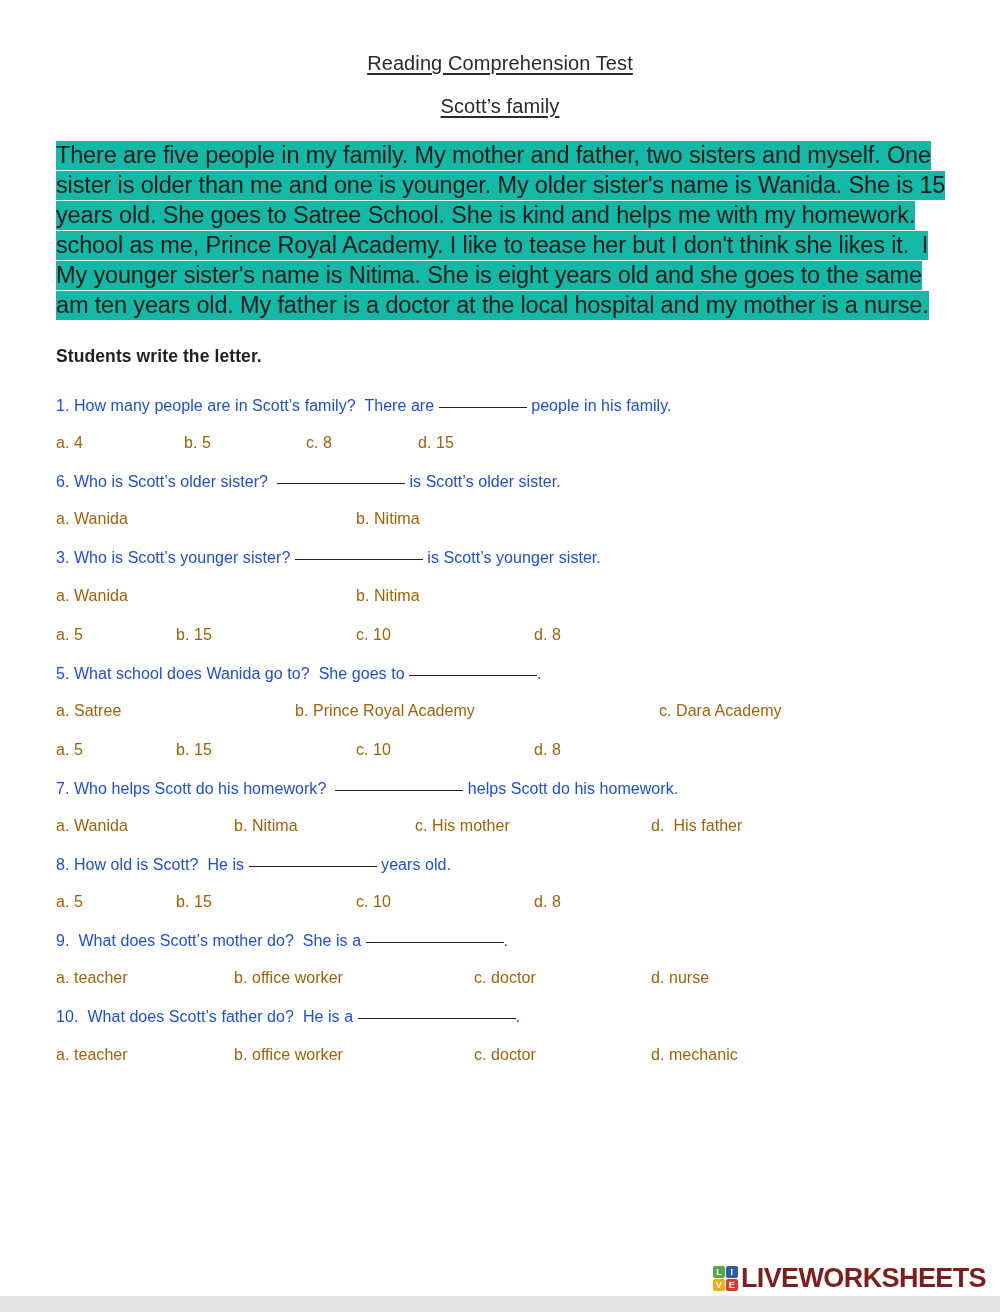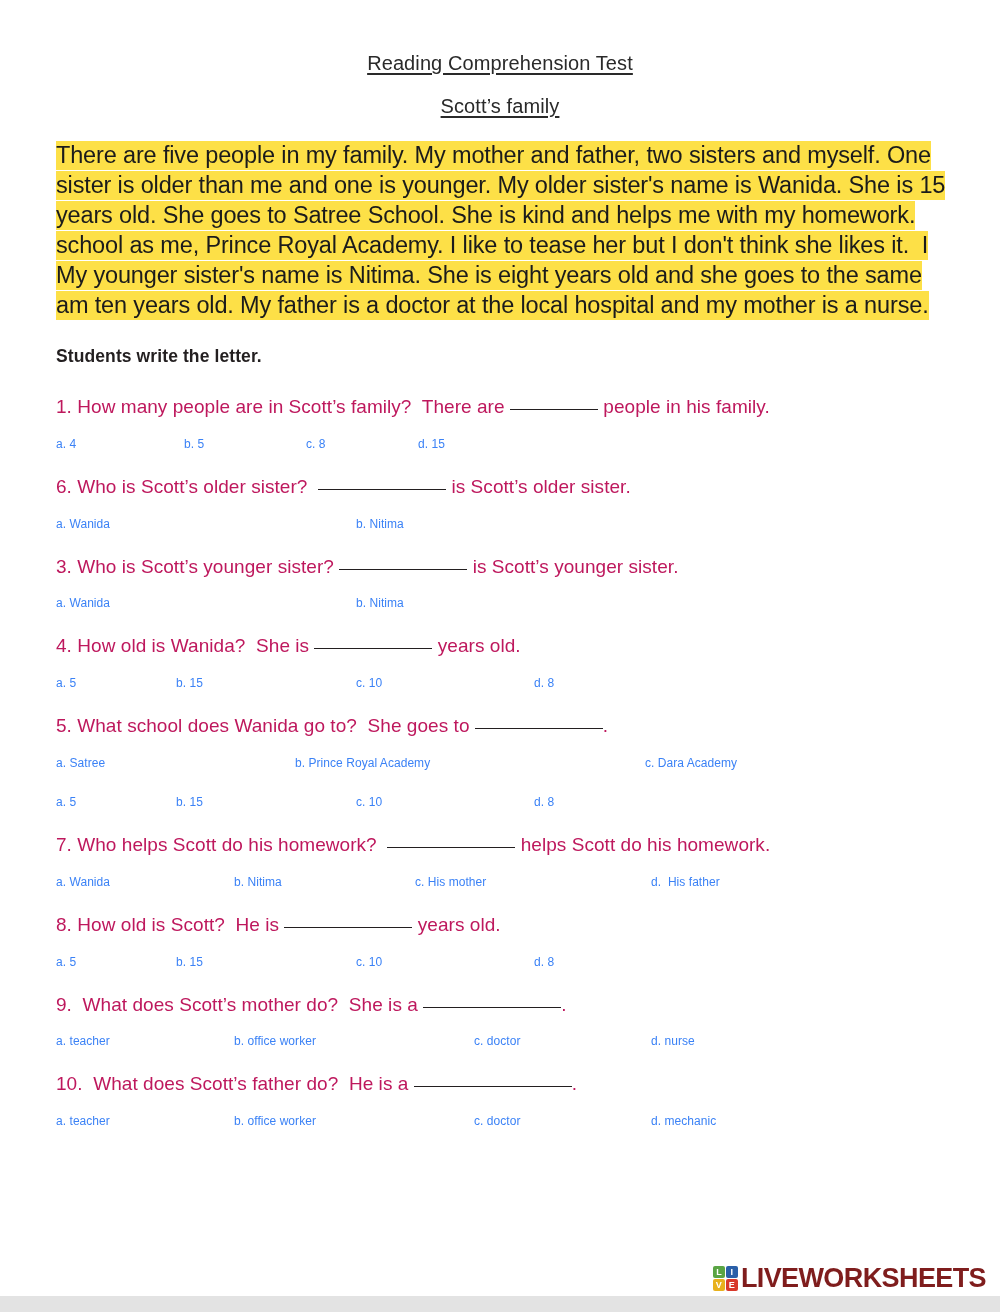--- a/index.html
+++ b/index.html
@@ -43,21 +43,21 @@
 
   
   .passage {
     margin: 22px 0 0 0;
     padding: 0 54px 0 56px;
   }
   .passage .ln {
     display: block;
   }
   .passage .ln > span {
-    background: #fde047;
+    background: #14b8a6;
     font-family: "Liberation Sans Narrow", "Liberation Sans", sans-serif;
     font-stretch: condensed;
     font-size: 23.5px;
     line-height: 30px;
     color: #1b1b1b;
     letter-spacing: -0.15px;
     box-decoration-break: clone;
     -webkit-box-decoration-break: clone;
     padding: 1px 0 2px 0;
     white-space: pre;
@@ -75,37 +75,37 @@
 
   
   .questions {
     margin-top: 20px;
     padding-left: 56px;
   }
   .q-block {
     margin-bottom: 0;
   }
   .q-text {
-    font-size: 19px;
+    font-size: 16px;
     line-height: 1.2;
-    color: #be185d;
+    color: #1d4ed8;
     margin-bottom: 0;
     padding: 9px 0 9px 0;
     white-space: pre;
     letter-spacing: 0.05px;
   }
   .q-text .blank {
     display: inline-block;
     border-bottom: 1.6px solid #231f20;
     vertical-align: 3px;
   }
   .opts {
-    font-size: 12px;
+    font-size: 16px;
     line-height: 1.2;
-    color: #3b82f6;
+    color: #a16207;
     padding: 9px 0 9px 0;
     white-space: pre;
     letter-spacing: 0.05px;
     position: relative;
     height: 21px;
   }
   .opts .opt {
     position: absolute;
     top: 9px;
     white-space: pre;
@@ -192,26 +192,25 @@
       </div>
       <div class="q-block">
         <div class="q-text"><span>6. Who is Scott’s older sister?  </span><span class="blank" style="width: 128px;"></span><span> is Scott’s older sister.</span></div>
         <div class="opts"><span class="opt" style="left: 0px;">a. Wanida</span><span class="opt" style="left: 300px;">b. Nitima</span></div>
       </div>
       <div class="q-block">
         <div class="q-text"><span>3. Who is Scott’s younger sister? </span><span class="blank" style="width: 128px;"></span><span> is Scott’s younger sister.</span></div>
         <div class="opts"><span class="opt" style="left: 0px;">a. Wanida</span><span class="opt" style="left: 300px;">b. Nitima</span></div>
       </div>
       <div class="q-block">
-        <div class="q-text"><span>4. How old is Wanida?  She is </span><span class="blank" style="width: 118px;"></span><span> years old.</span></div>
         <div class="opts"><span class="opt" style="left: 0px;">a. 5</span><span class="opt" style="left: 120px;">b. 15</span><span class="opt" style="left: 300px;">c. 10</span><span class="opt" style="left: 478px;">d. 8</span></div>
       </div>
       <div class="q-block">
         <div class="q-text"><span>5. What school does Wanida go to?  She goes to </span><span class="blank" style="width: 128px;"></span><span>.</span></div>
-        <div class="opts"><span class="opt" style="left: 0px;">a. Satree</span><span class="opt" style="left: 239px;">b. Prince Royal Academy</span><span class="opt" style="left: 589px;">c. Dara Academy</span></div>
+        <div class="opts"><span class="opt" style="left: 0px;">a. Satree</span><span class="opt" style="left: 239px;">b. Prince Royal Academy</span><span class="opt" style="left: 603px;">c. Dara Academy</span></div>
       </div>
       <div class="q-block">
         <div class="opts"><span class="opt" style="left: 0px;">a. 5</span><span class="opt" style="left: 120px;">b. 15</span><span class="opt" style="left: 300px;">c. 10</span><span class="opt" style="left: 478px;">d. 8</span></div>
       </div>
       <div class="q-block">
         <div class="q-text"><span>7. Who helps Scott do his homework?  </span><span class="blank" style="width: 128px;"></span><span> helps Scott do his homework.</span></div>
         <div class="opts"><span class="opt" style="left: 0px;">a. Wanida</span><span class="opt" style="left: 178px;">b. Nitima</span><span class="opt" style="left: 359px;">c. His mother</span><span class="opt" style="left: 595px;">d.  His father</span></div>
       </div>
       <div class="q-block">
         <div class="q-text"><span>8. How old is Scott?  He is </span><span class="blank" style="width: 128px;"></span><span> years old.</span></div>

